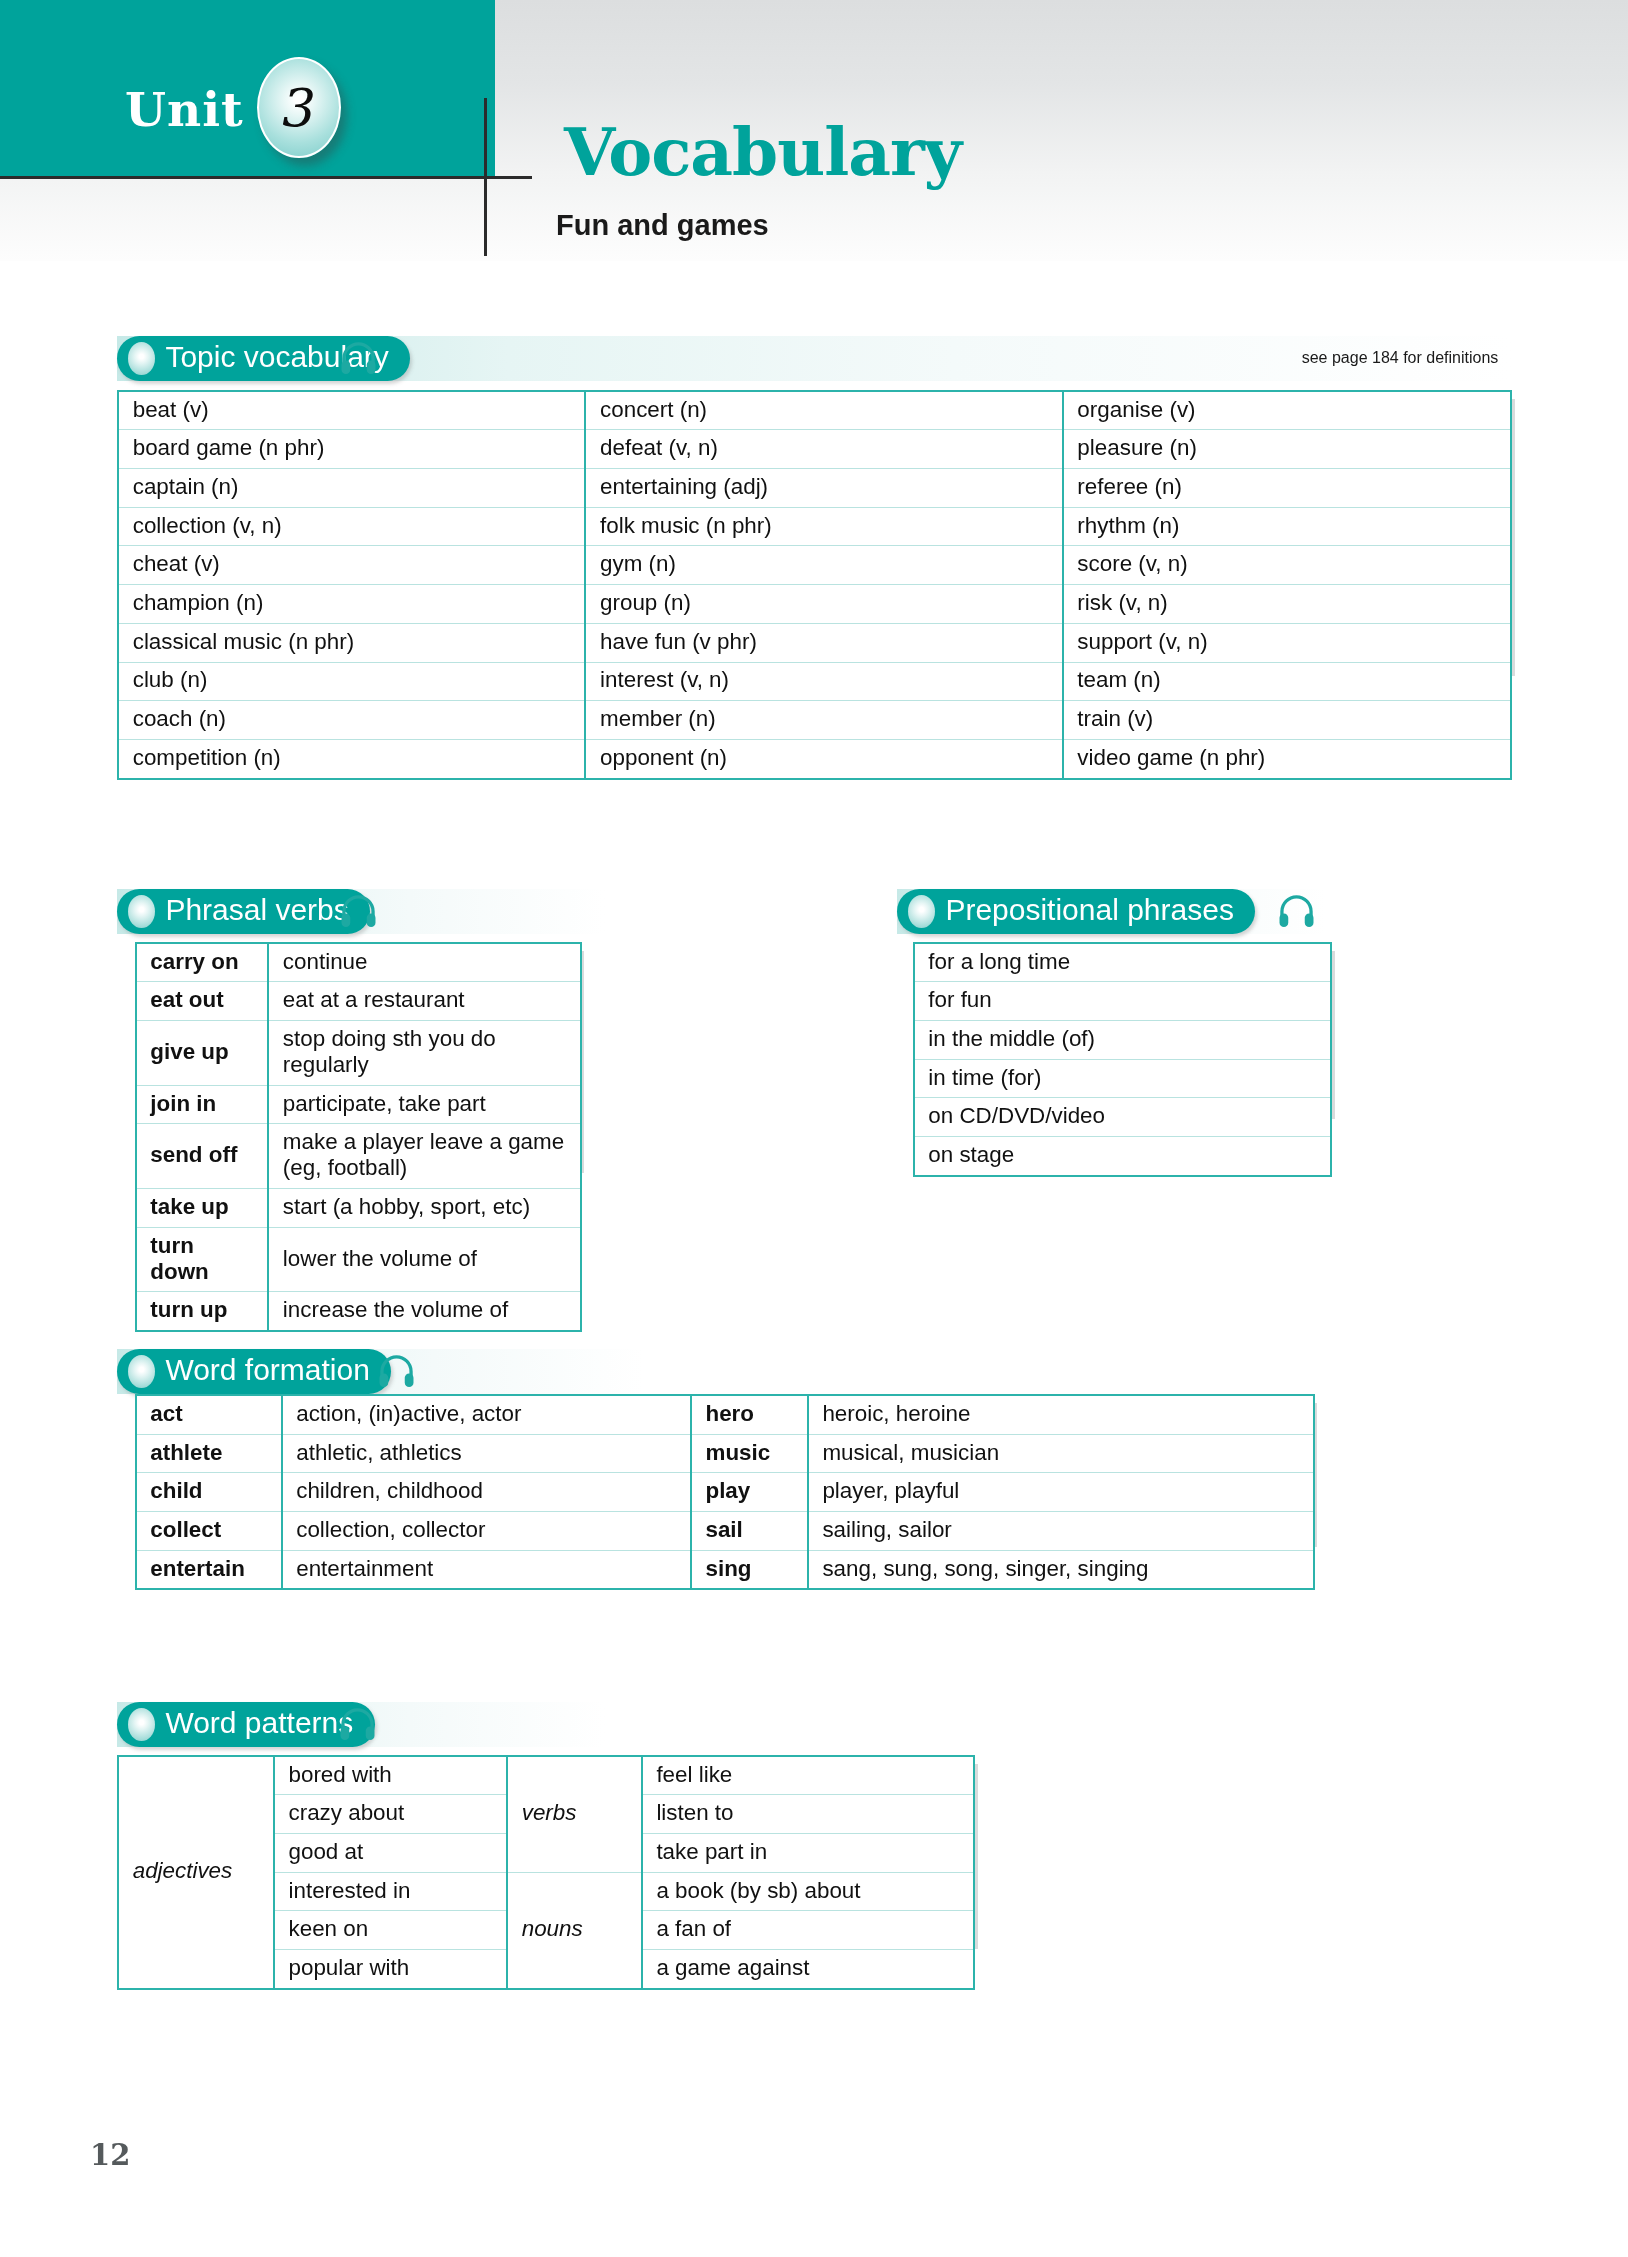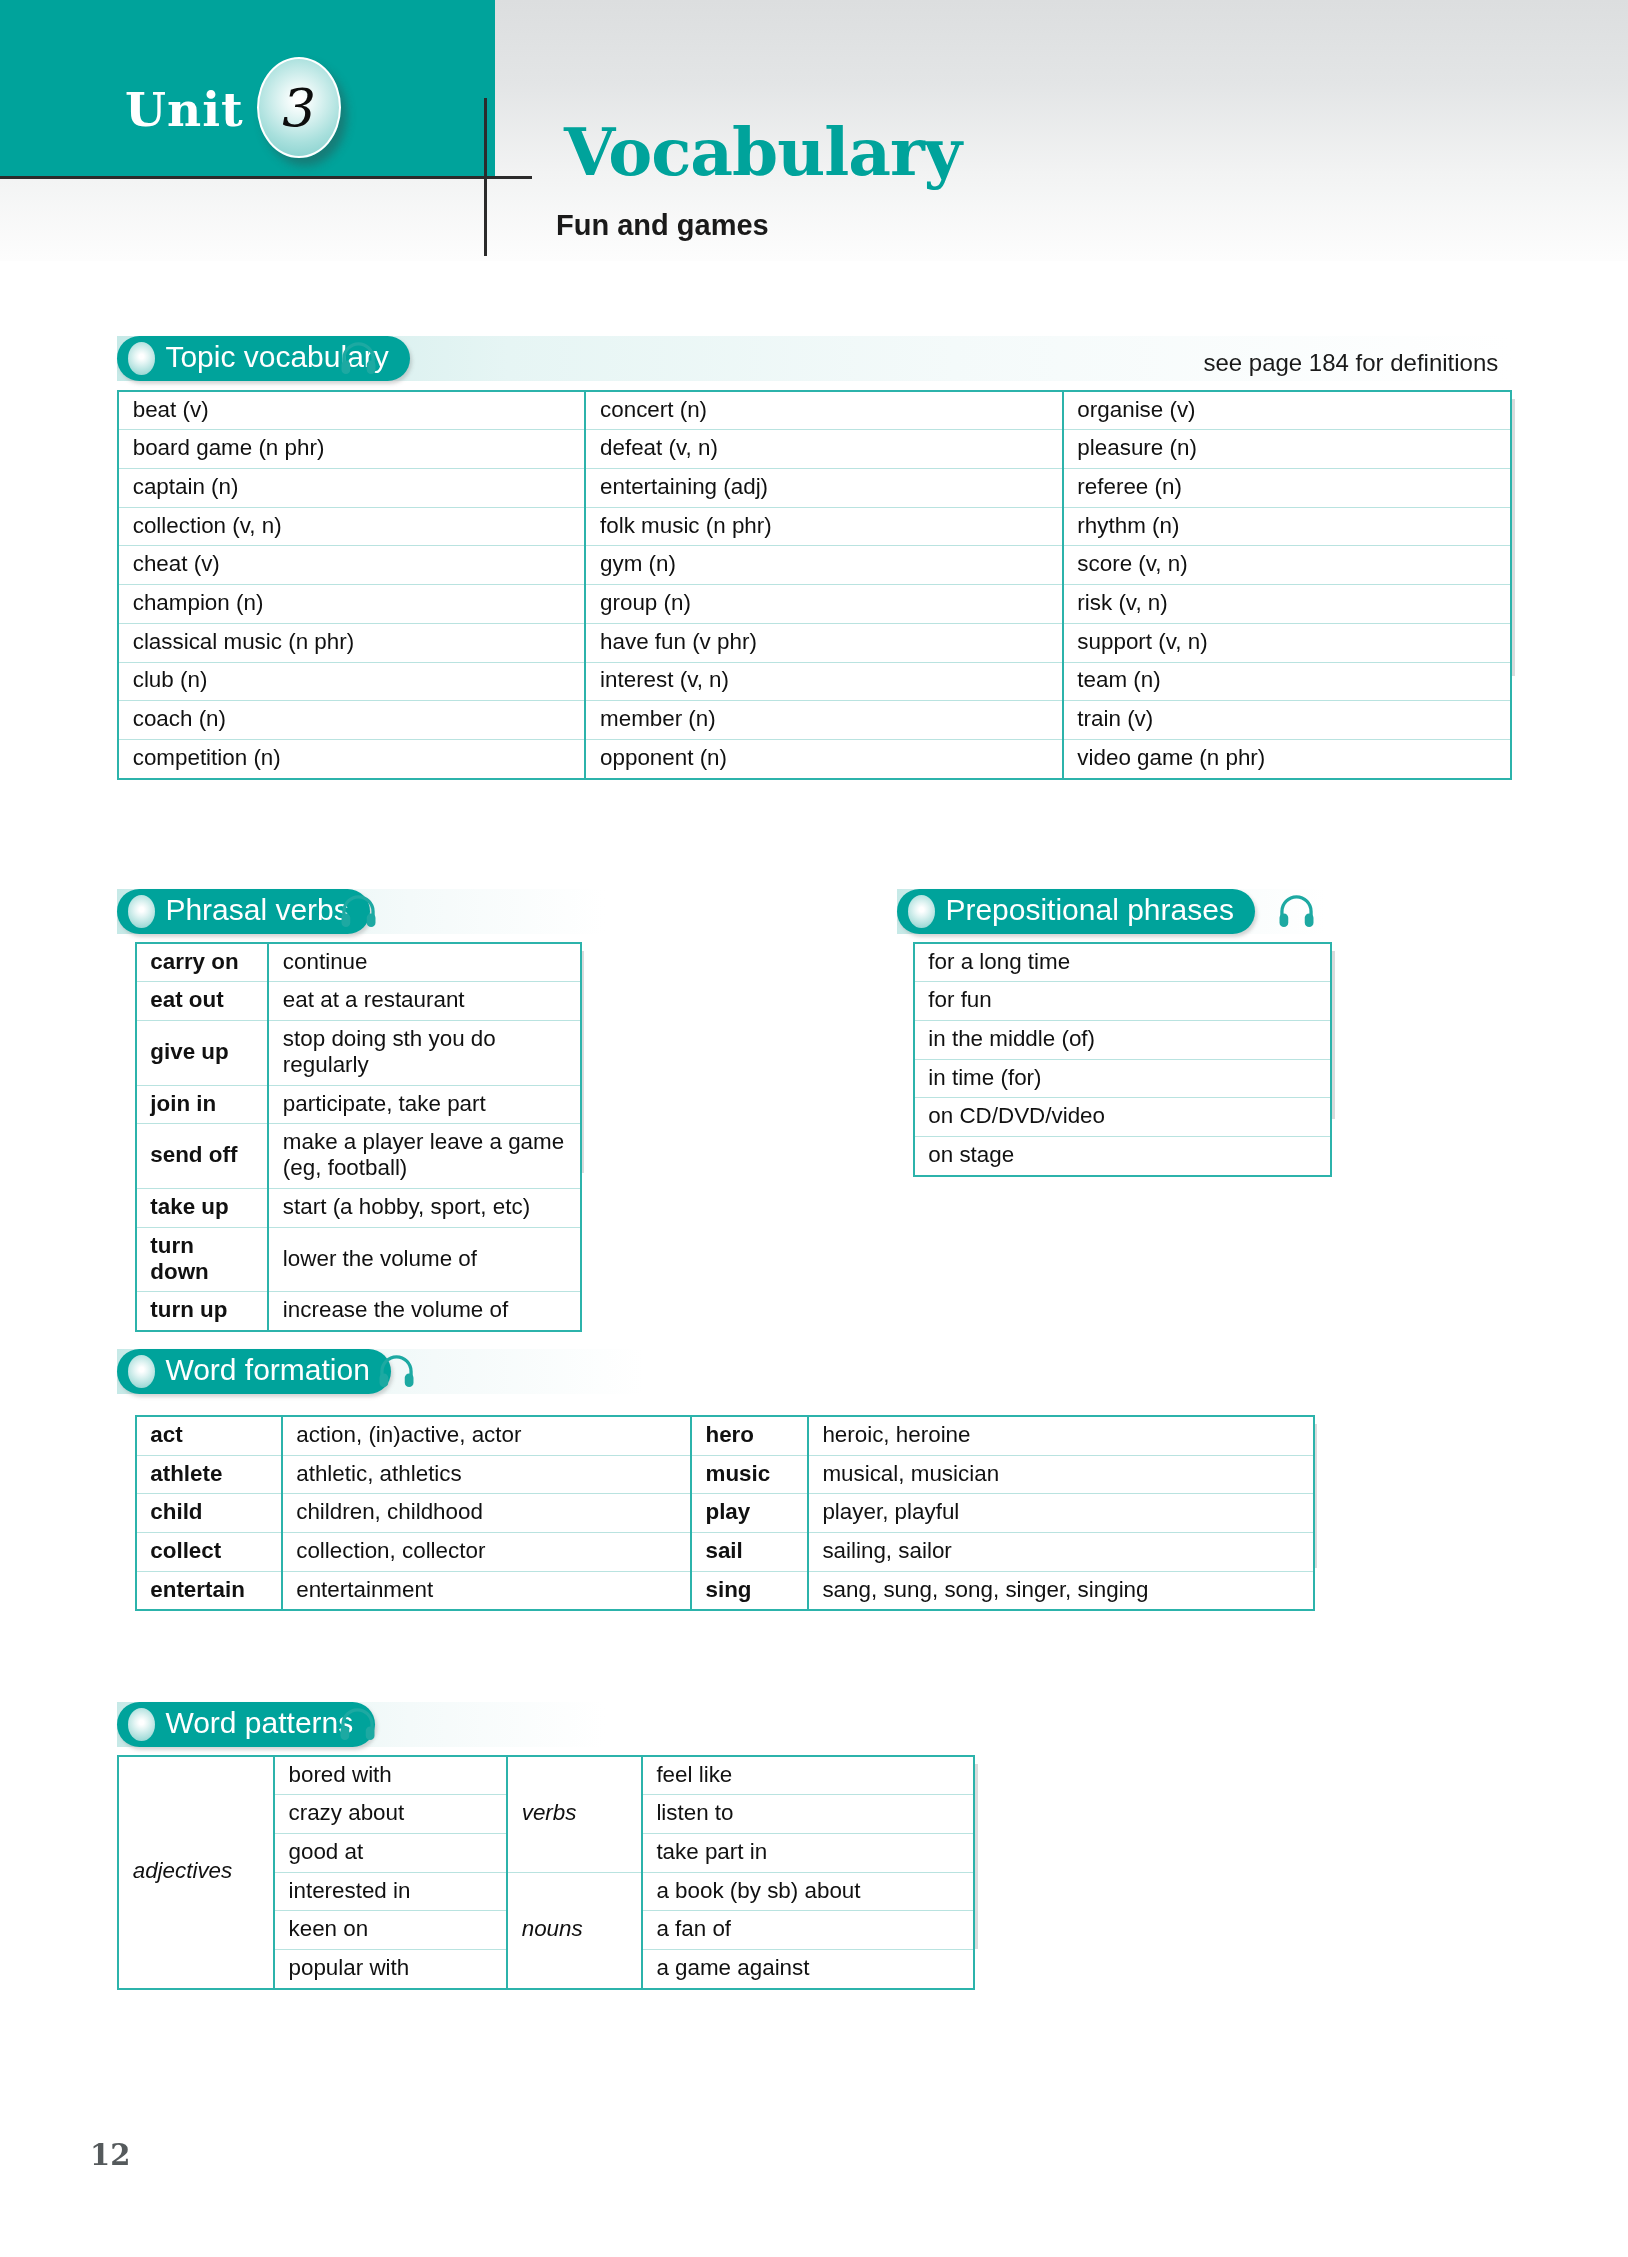--- a/index.html
+++ b/index.html
@@ -84,21 +84,21 @@
     margin-left: 10.7px;
     font-family: "Liberation Sans", sans-serif;
     font-size: 30px; color: #ffffff; font-weight: normal;
     white-space: nowrap; line-height: 1;
     padding-bottom: 2.9px;
   }
   .hp-icon { position: absolute; top: 5.9px; }
   .sec-note {
     position: absolute; right: 13.7px; top: 12.7px;
     font-family: "Liberation Sans", sans-serif;
-    font-size: 24px; color: #1a1a1a; white-space: nowrap;
+    font-size: 16px; color: #1a1a1a; white-space: nowrap;
   }
 
   
   .tbl-wrap { position: relative; }
   .tbl-shadow {
     position: absolute; left: 8.8px; top: 8.8px;
     background: #d9dbdc;
   }
   table.vtab {
     position: relative;
@@ -339,21 +339,21 @@
         <div class="sec-label">Word formation</div>
       </div>
       <div class="hp-icon" style="left:260px;">
         <svg width="39" height="33" viewBox="0 0 40 34">
           <path d="M5 22 V17 A15 15 0 0 1 35 17 V22" fill="none" stroke="#1da9a2" stroke-width="3.4" stroke-linecap="round"></path>
           <rect x="2.5" y="19" width="9" height="14" rx="4.5" fill="#1da9a2"></rect>
           <rect x="28.5" y="19" width="9" height="14" rx="4.5" fill="#1da9a2"></rect>
         </svg>
       </div>
     </div>
-    <div class="tbl-wrap" style="margin-top:21px; margin-left:17.6px;">
+    <div class="tbl-wrap" style="margin-top:0; margin-left:17.6px;">
       <div class="tbl-shadow" style="width:1174px; height:144px;"></div>
       <table class="vtab" style="width:1180px;">
         <colgroup>
             <col style="width:146px">
             <col style="width:410px">
             <col style="width:117px">
             <col style="width:507px">
           </colgroup>
         <tbody id="wf-body">
             <tr>

